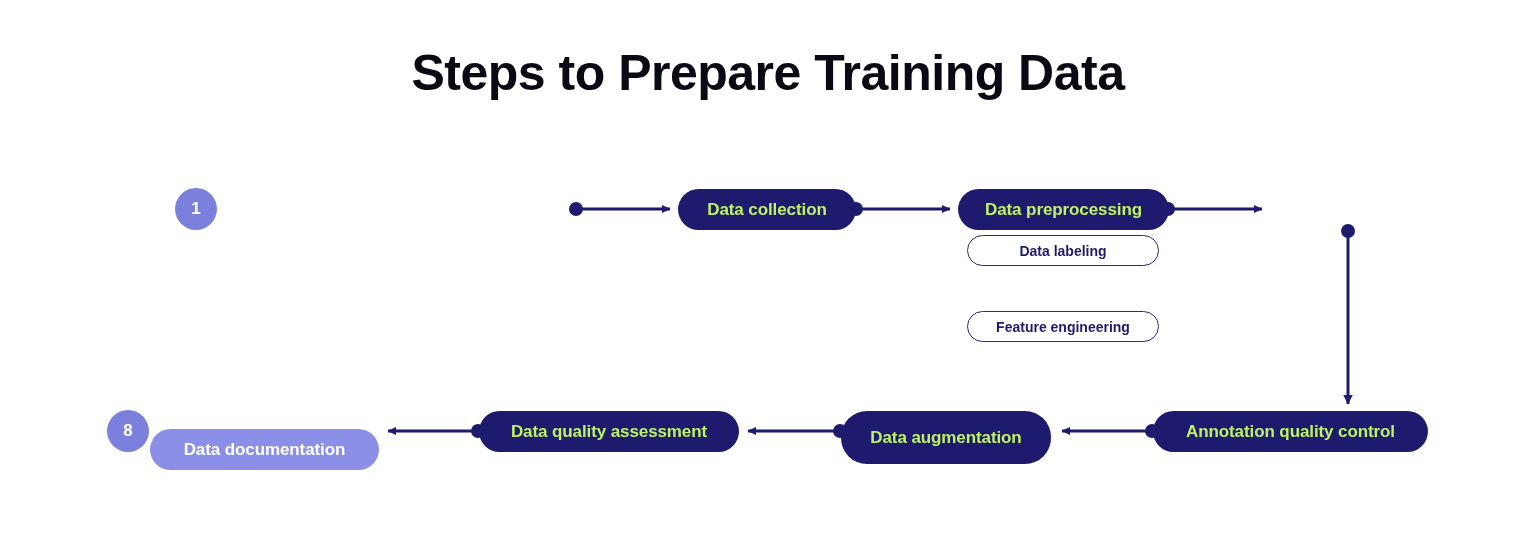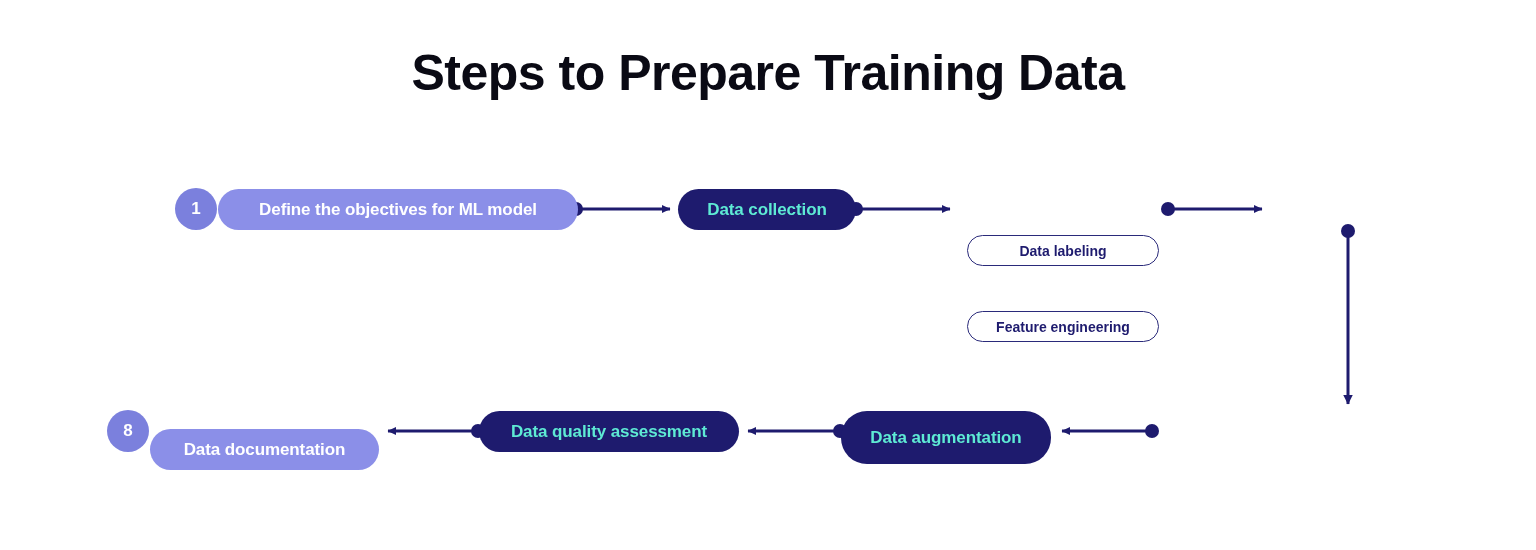--- a/index.html
+++ b/index.html
@@ -43,21 +43,21 @@
     box-sizing: border-box;
     border-radius: 26px;
     font-size: 17px;
     font-weight: 600;
     letter-spacing: -0.1px;
     white-space: nowrap;
     z-index: 4;
   }
   .node-dark {
     background: #1e1b6e;
-    color: #5eead4;
+    color: #bef264;
   }
   .node-light {
     background: #8b8fe8;
     color: #ffffff;
   }
   .node-label {
     display: block;
     padding: 0 14px;
   }
 
@@ -151,37 +151,40 @@
       <circle cx="840" cy="431" r="7" fill="#1e1b6e"></circle>
       <line x1="838" y1="431" x2="748" y2="431" stroke="#1e1b6e" stroke-width="3" marker-end="url(#arrow-l)"></line>
     </g>
     <g>
       <circle cx="478" cy="431" r="7" fill="#1e1b6e"></circle>
       <line x1="476" y1="431" x2="388" y2="431" stroke="#1e1b6e" stroke-width="3" marker-end="url(#arrow-l)"></line>
     </g>
   </svg>
 
   <div class="badge" style="left:175px; top:188px;">1</div>
-  <div class="node node-light" style="left:218px; top:189px; width:360px; height:41px;">
-    <span class="node-label">Define the objectives for ML  model</span>
-  </div>
 
   <div class="node node-dark" style="left:678px; top:189px; width:178px; height:41px;">
     <span class="node-label">Data collection</span>
   </div>
 
+  <div class="node node-dark" style="left:958px; top:189px; width:211px; height:41px;">
+    <span class="node-label">Data preprocessing</span>
+  </div>
 
   <div class="subpill" style="left:967px; top:235px; width:192px; height:31px;">
     <span>Data labeling</span>
   </div>
   <div class="subpill" style="left:967px; top:311px; width:192px; height:31px;">
     <span>Feature engineering</span>
   </div>
 
 
+  <div class="node node-dark" style="left:1153px; top:411px; width:275px; height:41px;">
+    <span class="node-label">Annotation quality control</span>
+  </div>
 
   <div class="node node-dark" style="left:841px; top:411px; width:210px; height:53px;">
     <span class="node-label">Data augmentation</span>
   </div>
 
   <div class="node node-dark" style="left:479px; top:411px; width:260px; height:41px;">
     <span class="node-label">Data quality assessment</span>
   </div>
 
   <div class="badge" style="left:107px; top:410px;">8</div>

